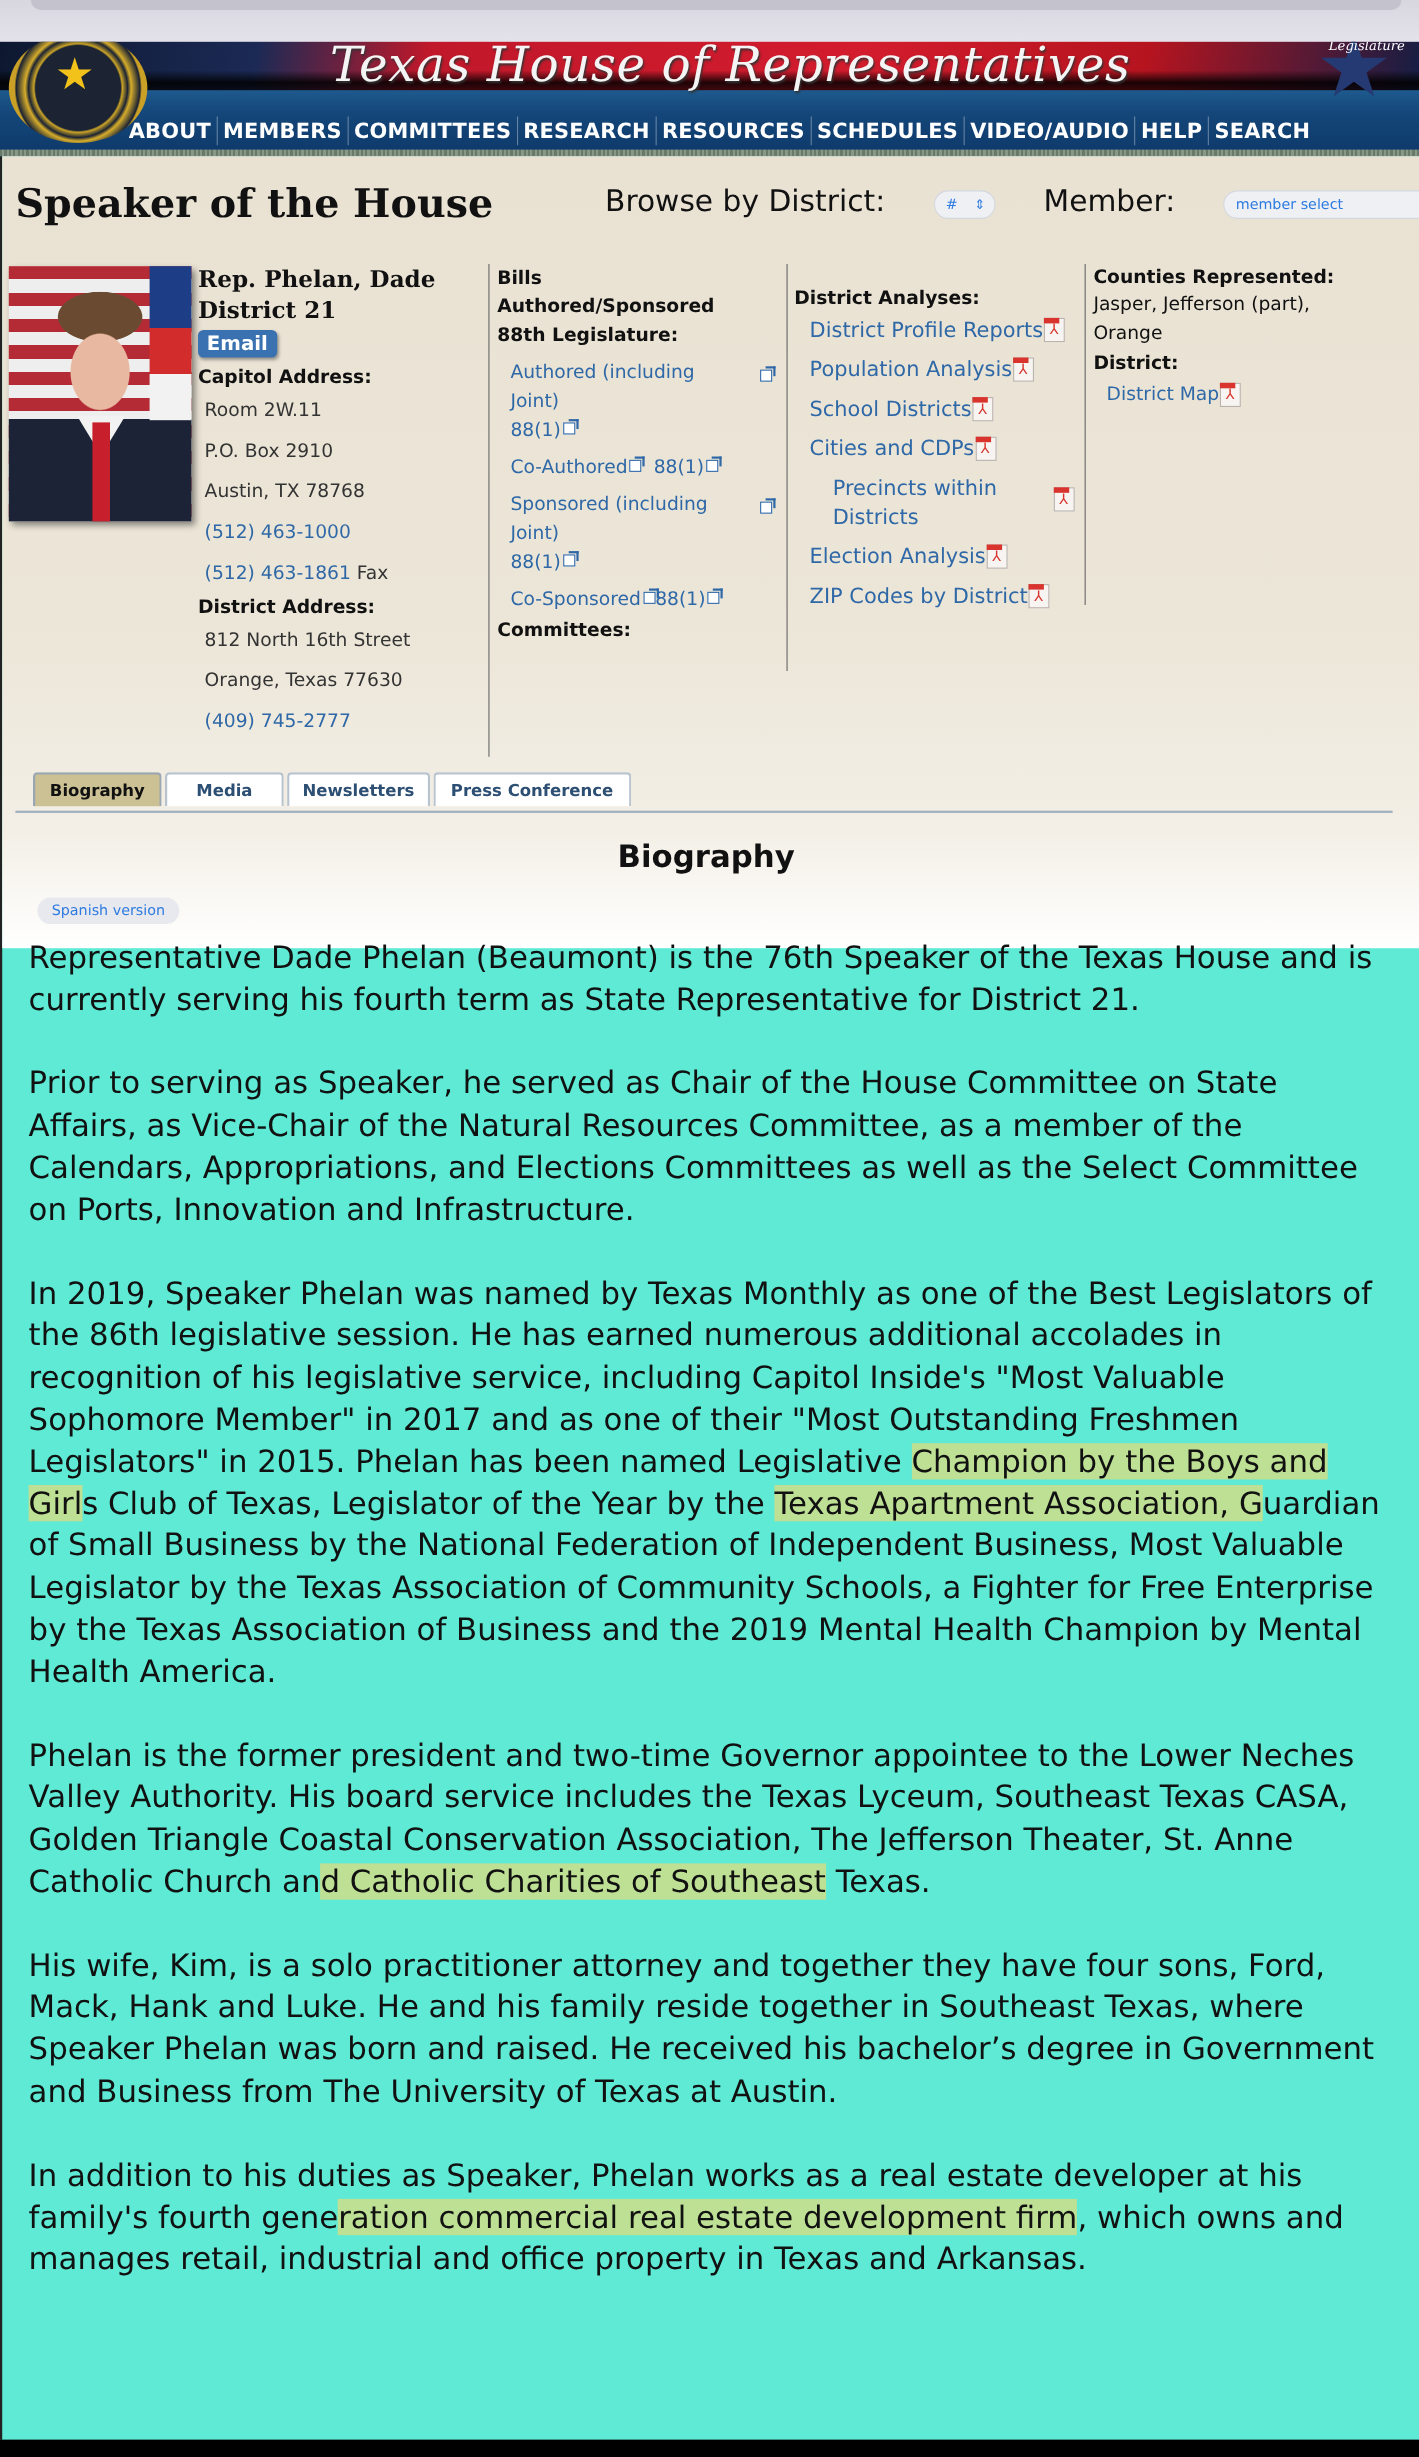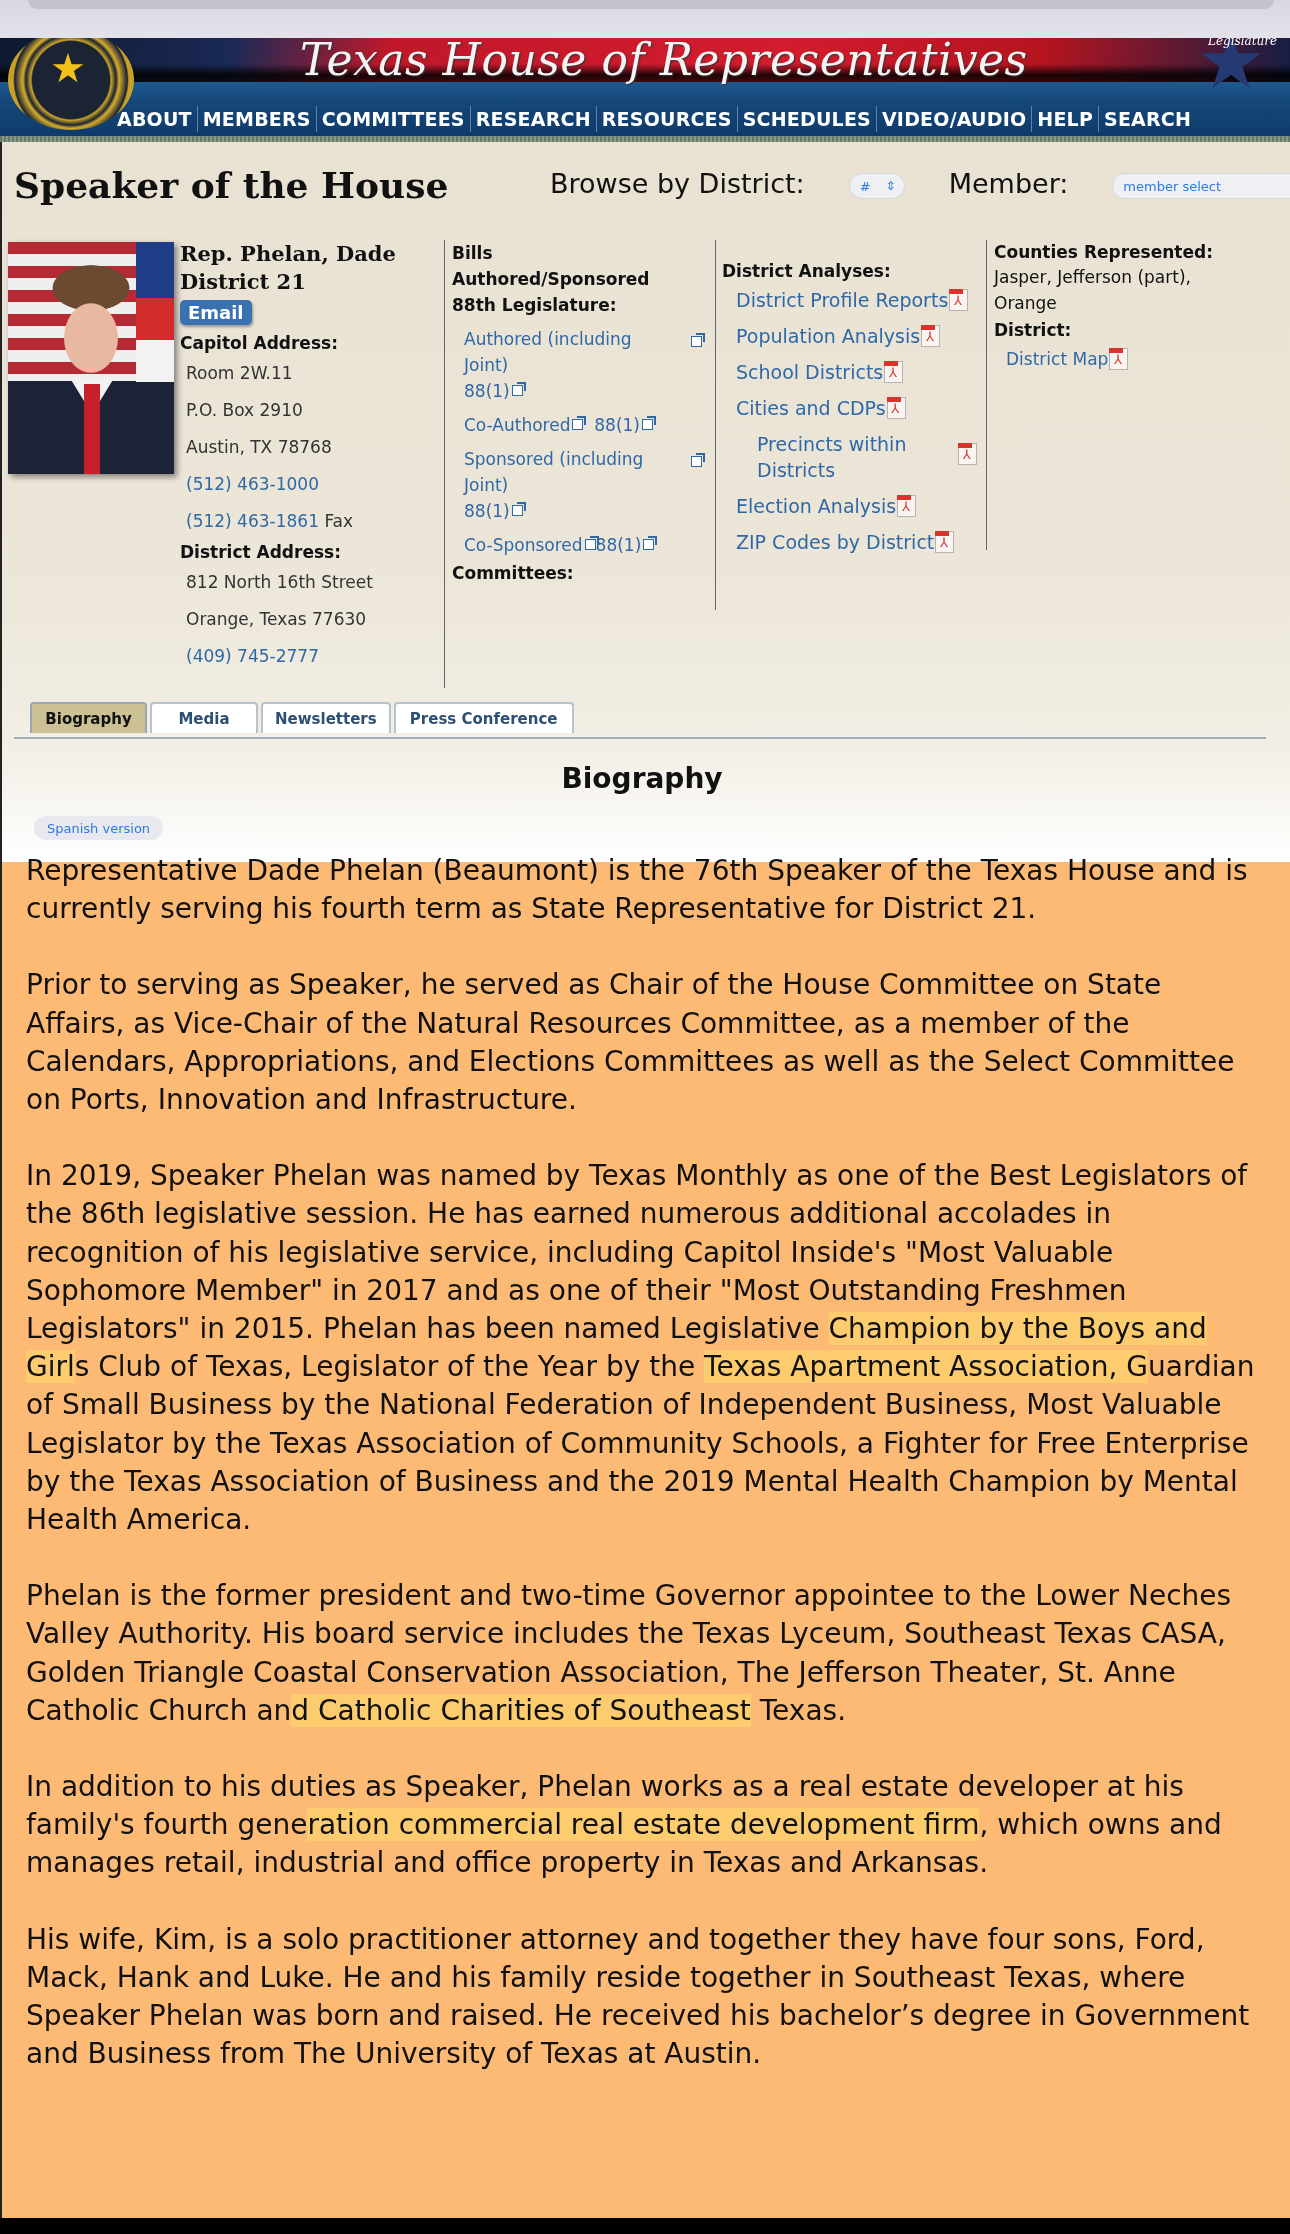--- a/index.html
+++ b/index.html
@@ -33,21 +33,21 @@
   .ribbon .lbl { position: absolute; left: 12px; top: 4px; font-family: "DejaVu Serif", serif;
     font-style: italic; font-size: 12px; color: #fff; }
   .nav { position: absolute; left: 112px; top: 68px; display: flex; }
   .nav a { color: #fff; font-weight: bold; font-size: 19px; padding: 0 5px; text-decoration: none;
     border-left: 1px solid rgba(255,255,255,0.35); line-height: 26px; letter-spacing: 0.2px; }
   .nav a:first-child { border-left: none; }
   .header-bottom { position: absolute; left: 0; top: 136px; width: 1290px; height: 6px;
     background: repeating-linear-gradient(90deg, #6a7a6a 0 2px, #889888 2px 4px); }
 
   
-  .page { position: absolute; left: 0; top: 142px; width: 1290px; height: 2076px; background: #fdba74;
+  .page { position: absolute; left: 0; top: 142px; width: 1290px; height: 2076px; background: #5eead4;
     border-left: 2px solid #222; }
   .parchment { position: absolute; left: 0; top: 0; width: 1288px; height: 720px;
     background: linear-gradient(180deg, #e9e2d3 0%, #ece6d8 60%, #f3efe6 85%, #ffffff 100%); }
 
   .page-title { position: absolute; left: 12px; top: 22px; font-family: "DejaVu Serif", serif;
     font-weight: bold; font-size: 36px; color: #111; }
   .browse { position: absolute; left: 548px; top: 26px; display: flex; align-items: flex-end;
     font-size: 27px; color: #111; white-space: nowrap; gap: 36px; }
   .sel { display: inline-flex; align-items: center; justify-content: space-between;
     height: 26px; border-radius: 13px; background: #eef0f4; border: 1px solid #d4d8de;
@@ -275,18 +275,18 @@
   <div class="tabs-line"></div>
 
   <h2 class="bio-head">Biography</h2>
   <div class="spanish">Spanish version</div>
 
   <article class="bio">
     <p>Representative Dade Phelan (Beaumont) is the 76th Speaker of the Texas House and is currently serving his fourth term as State Representative for District 21.</p>
     <p>Prior to serving as Speaker, he served as Chair of the House Committee on State Affairs, as Vice-Chair of the Natural Resources Committee, as a member of the Calendars, Appropriations, and Elections Committees as well as the Select Committee on Ports, Innovation and Infrastructure.</p>
     <p><span>In 2019, Speaker Phelan was named by Texas Monthly as one of the Best Legislators of the 86th legislative session. He has earned numerous additional accolades in recognition of his legislative service, including Capitol Inside's "Most Valuable Sophomore Member" in 2017 and as one of their "Most Outstanding Freshmen Legislators" in 2015. Phelan has been named Legislative </span><span class="hl">Champion by the Boys and Girl</span><span>s Club of Texas, Legislator of the Year by the </span><span class="hl">Texas Apartment Association, G</span><span>uardian of Small Business by the National Federation of Independent Business, Most Valuable Legislator by the Texas Association of Community Schools, a Fighter for Free Enterprise by the Texas Association of Business and the 2019 Mental Health Champion by Mental Health America.</span></p>
     <p><span>Phelan is the former president and two-time Governor appointee to the Lower Neches Valley Authority. His board service includes the Texas Lyceum, Southeast Texas CASA, Golden Triangle Coastal Conservation Association, The Jefferson Theater, St. Anne Catholic Church an</span><span class="hl">d Catholic Charities of Southeast</span><span> Texas.</span></p>
+    <p>His wife, Kim, is a solo practitioner attorney and together they have four sons, Ford, Mack, Hank and Luke. He and his family reside together in Southeast Texas, where Speaker Phelan was born and raised. He received his bachelor’s degree in Government and Business from The University of Texas at Austin.</p>
     <p><span>In addition to his duties as Speaker, Phelan works as a real estate developer at his family's fourth gene</span><span class="hl">ration commercial real estate development firm</span><span>, which owns and manages retail, industrial and office property in Texas and Arkansas.</span></p>
-    <p>His wife, Kim, is a solo practitioner attorney and together they have four sons, Ford, Mack, Hank and Luke. He and his family reside together in Southeast Texas, where Speaker Phelan was born and raised. He received his bachelor’s degree in Government and Business from The University of Texas at Austin.</p>
   </article>
 </main>
 
 <div class="bottom-black"></div>
 
 </body></html>

